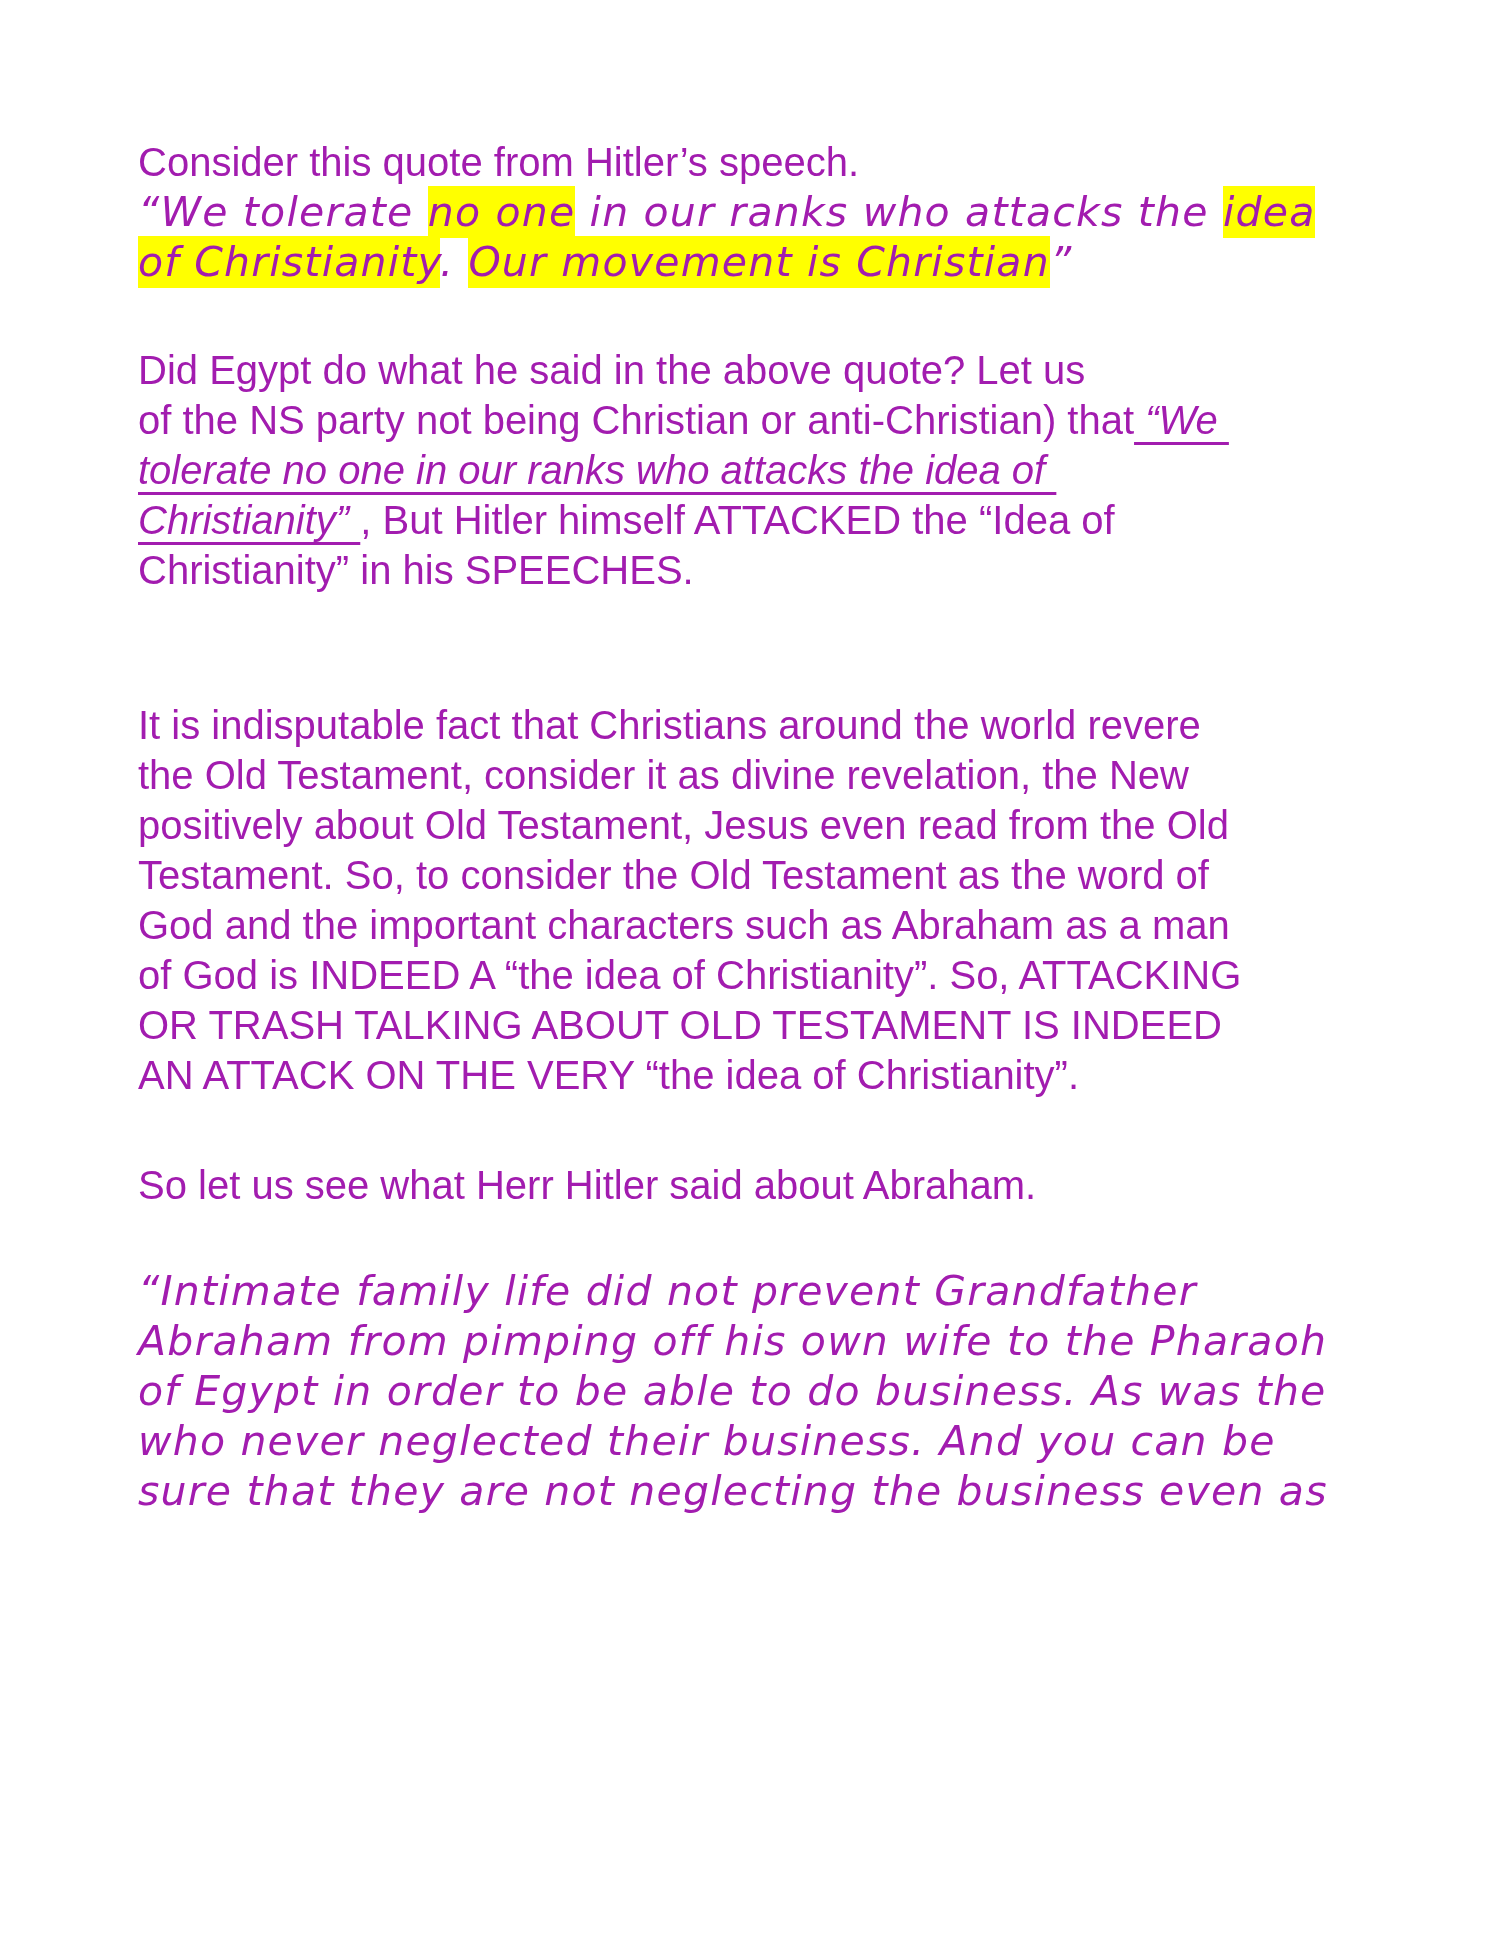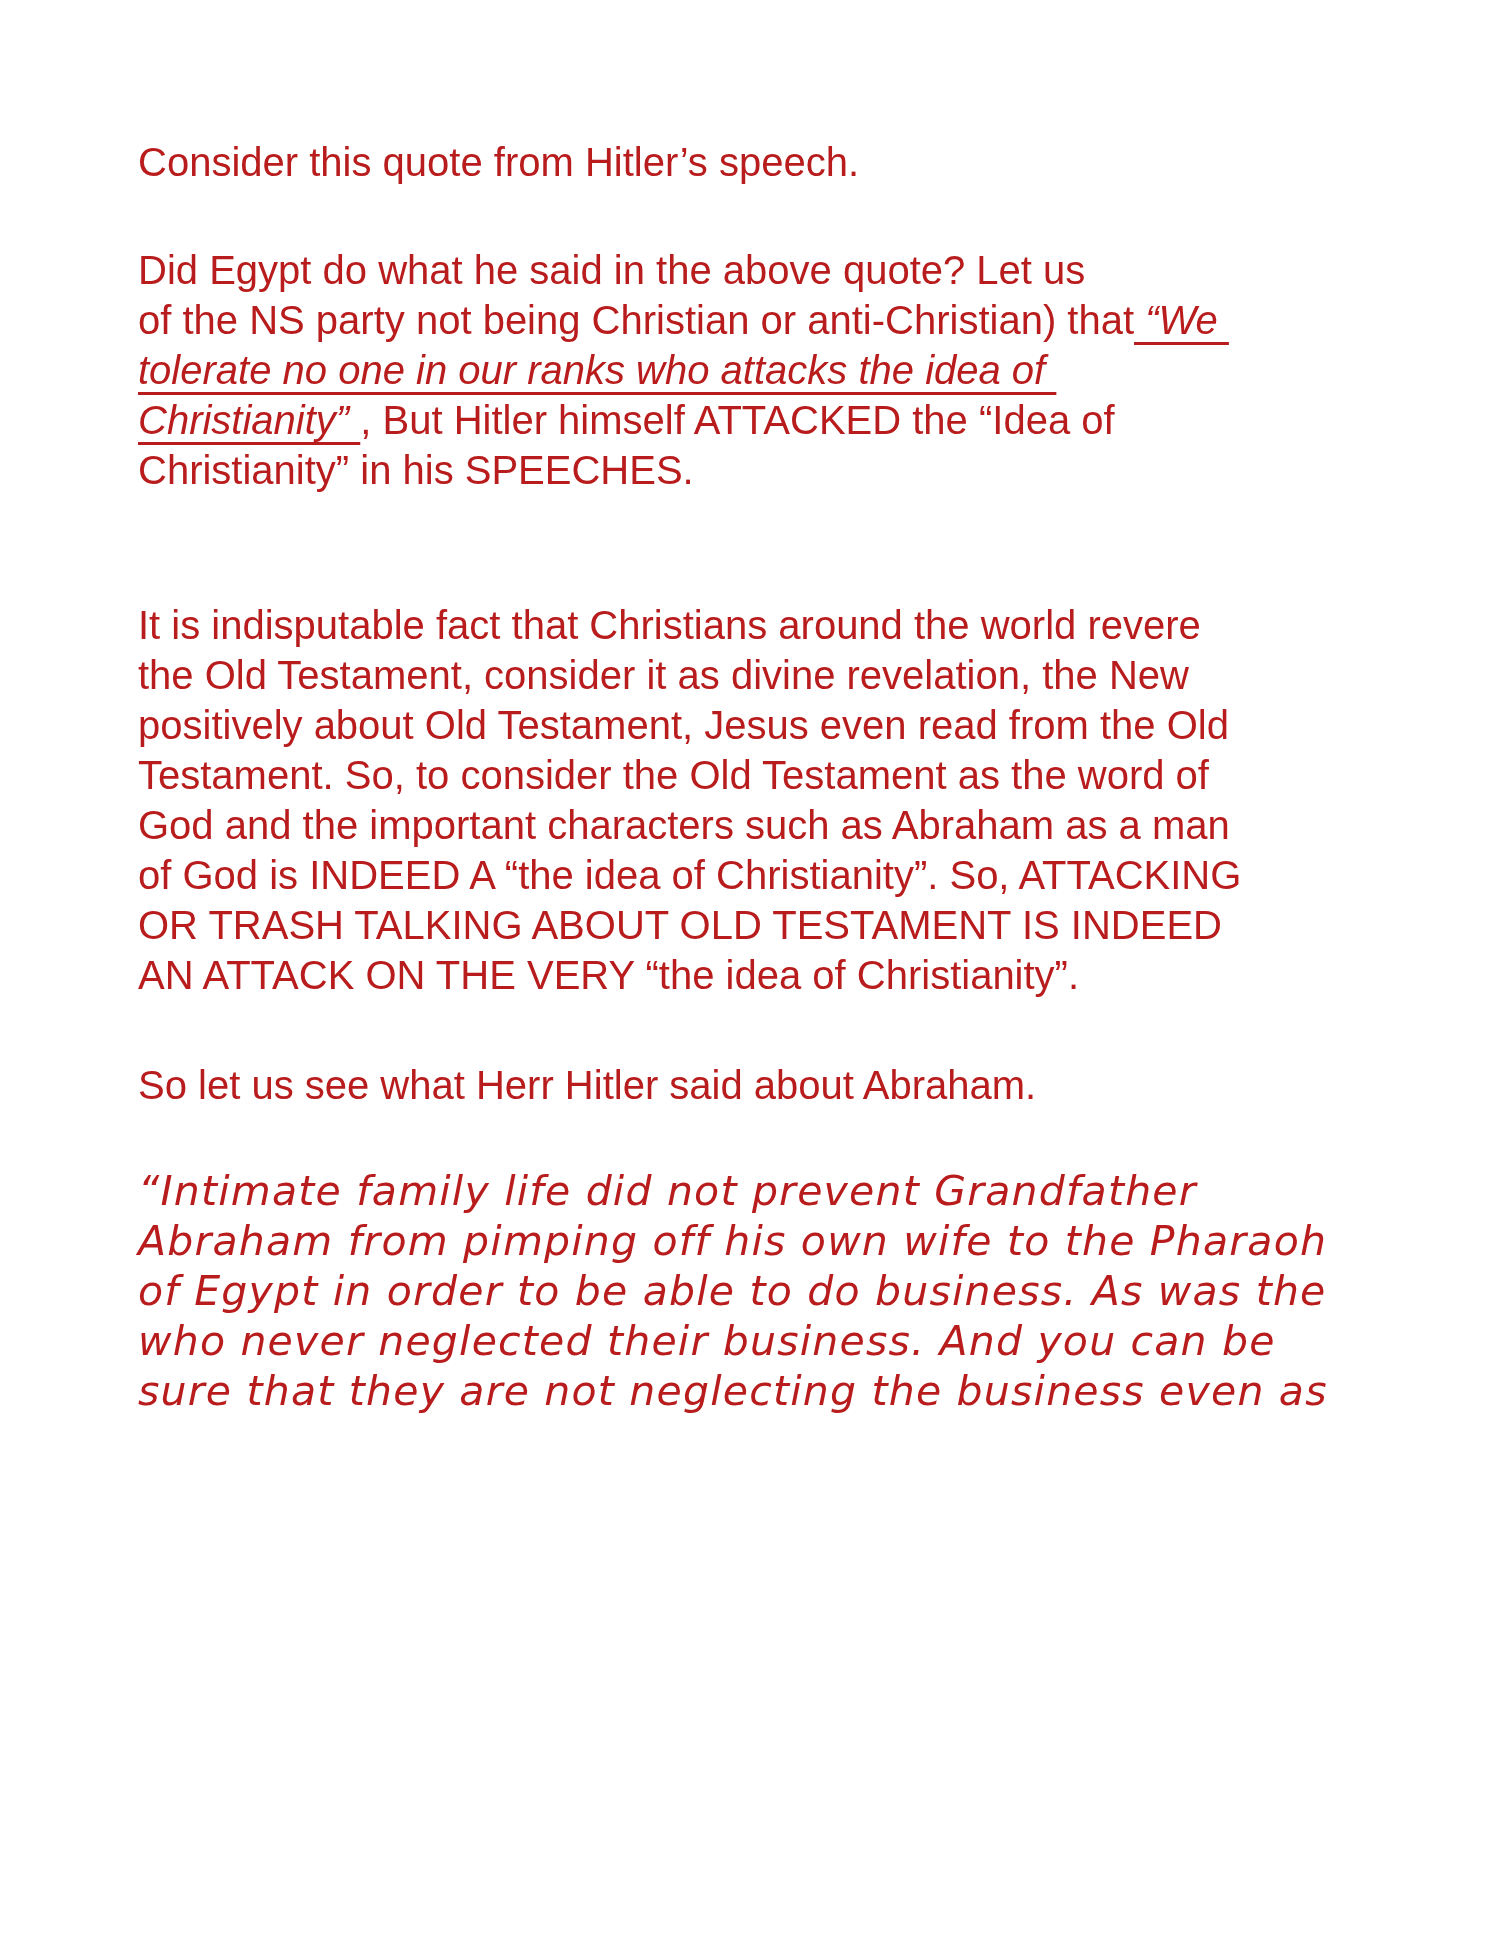--- a/index.html
+++ b/index.html
@@ -52,23 +52,27 @@
   .p-speech-quote   { margin-top: 0; }
   .p-analysis       { margin-top: 58px; }
   .p-old-testament  { margin-top: 105px; }
   .p-so-let-us      { margin-top: 60px; }
   .p-abraham-quote  { margin-top: 56px; }
 </style>
 </head>
 <body>
 
 <div class="doc">
-  <div style="background: rgb(255, 255, 255); color: #b91c1c;">
+  <div style="background: rgb(255, 255, 255); color: #a21caf;">
       <div class="para p-intro">
         <div class="line"><span>Consider this quote from Hitler’s speech.</span></div>
+      </div>
+      <div class="para display-italic p-speech-quote">
+        <div class="line"><span>“We tolerate </span><mark class="hl" style="background: rgb(255, 255, 0);">no one</mark><span> in our ranks who attacks the </span><mark class="hl" style="background: rgb(255, 255, 0);">idea</mark></div>
+        <div class="line"><mark class="hl" style="background: rgb(255, 255, 0);">of Christianity</mark><span>. </span><mark class="hl" style="background: rgb(255, 255, 0);">Our movement is Christian</mark><span>”</span></div>
       </div>
       <div class="para p-analysis">
         <div class="line"><span>Did Egypt do what he said in the above quote? Let us</span></div>
         <div class="line"><span>of the NS party not being Christian or anti-Christian) that</span><span class="it ul"> “We </span></div>
         <div class="line"><span class="it ul">tolerate no one in our ranks who attacks the idea of </span></div>
         <div class="line"><span class="it ul">Christianity” </span><span>, But Hitler himself ATTACKED the “Idea of</span></div>
         <div class="line"><span>Christianity” in his SPEECHES.</span></div>
       </div>
       <div class="para p-old-testament">
         <div class="line"><span>It is indisputable fact that Christians around the world revere</span></div>

